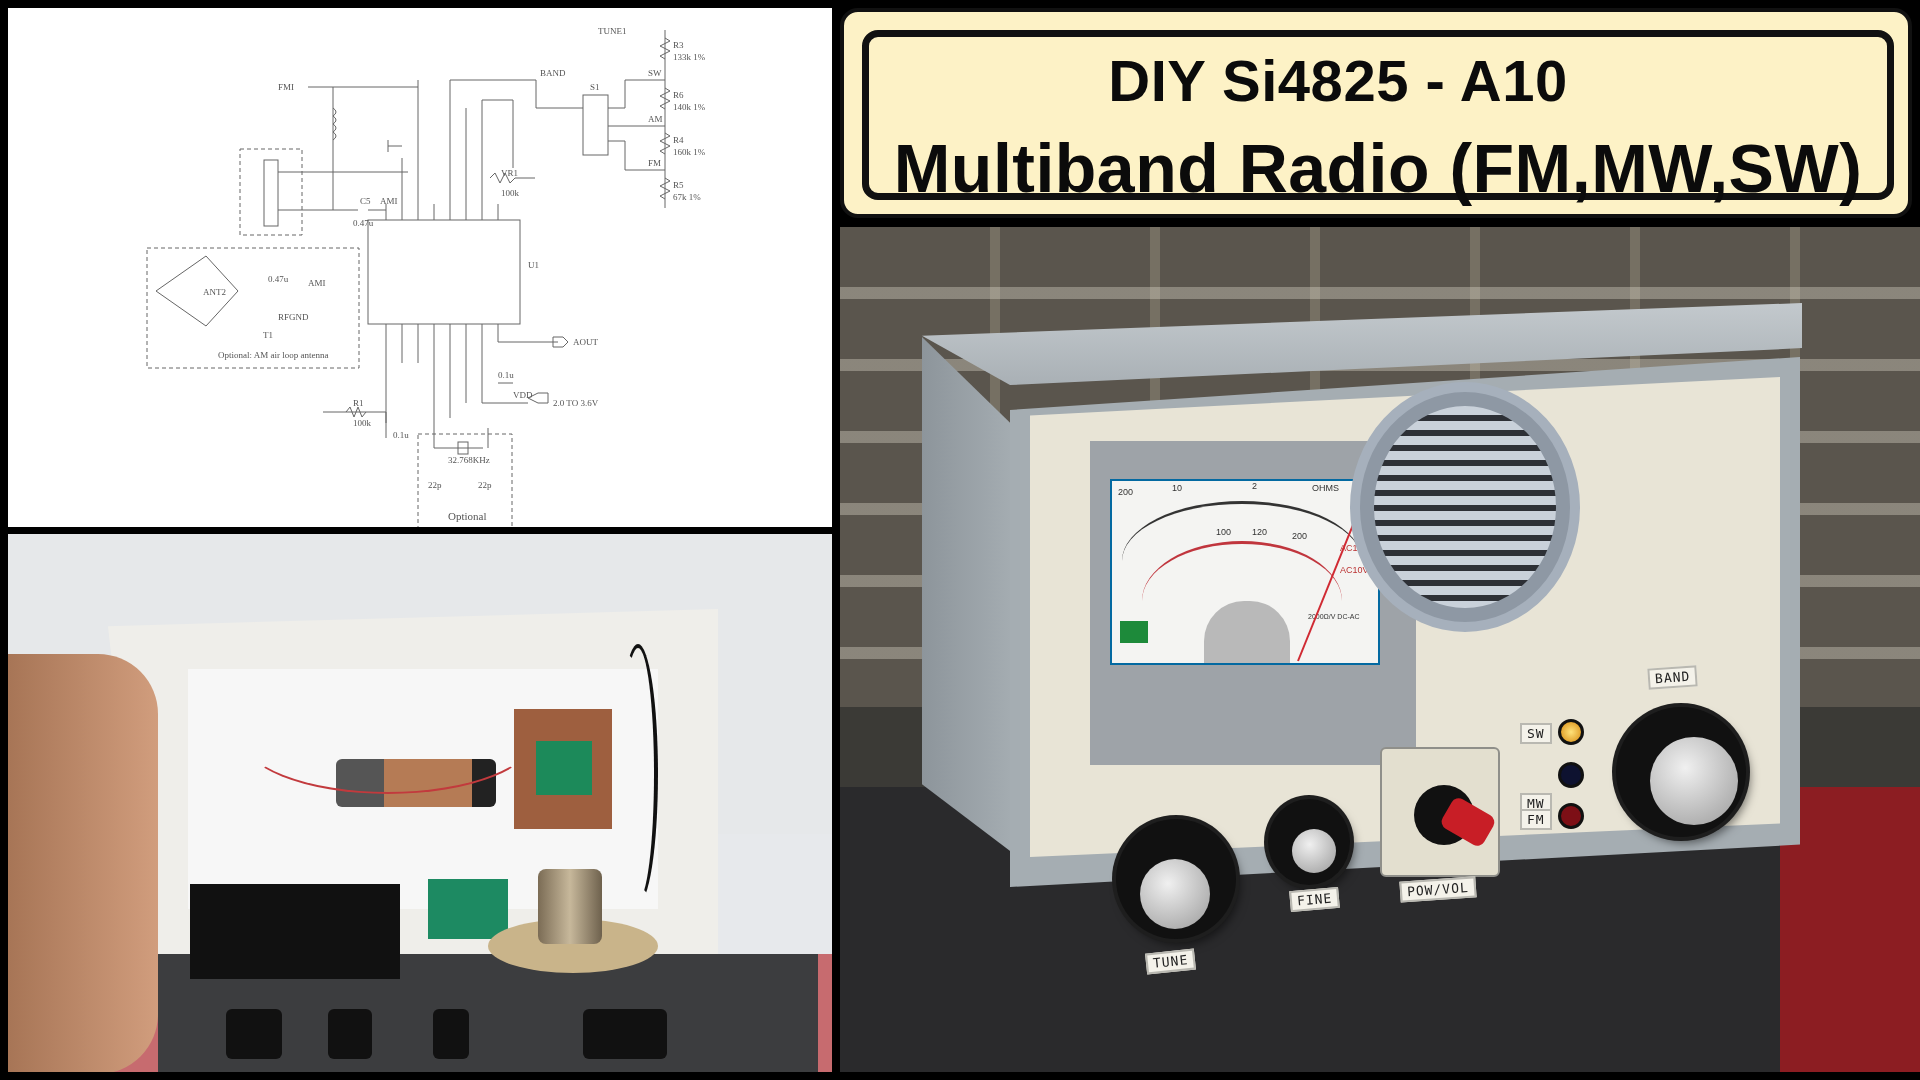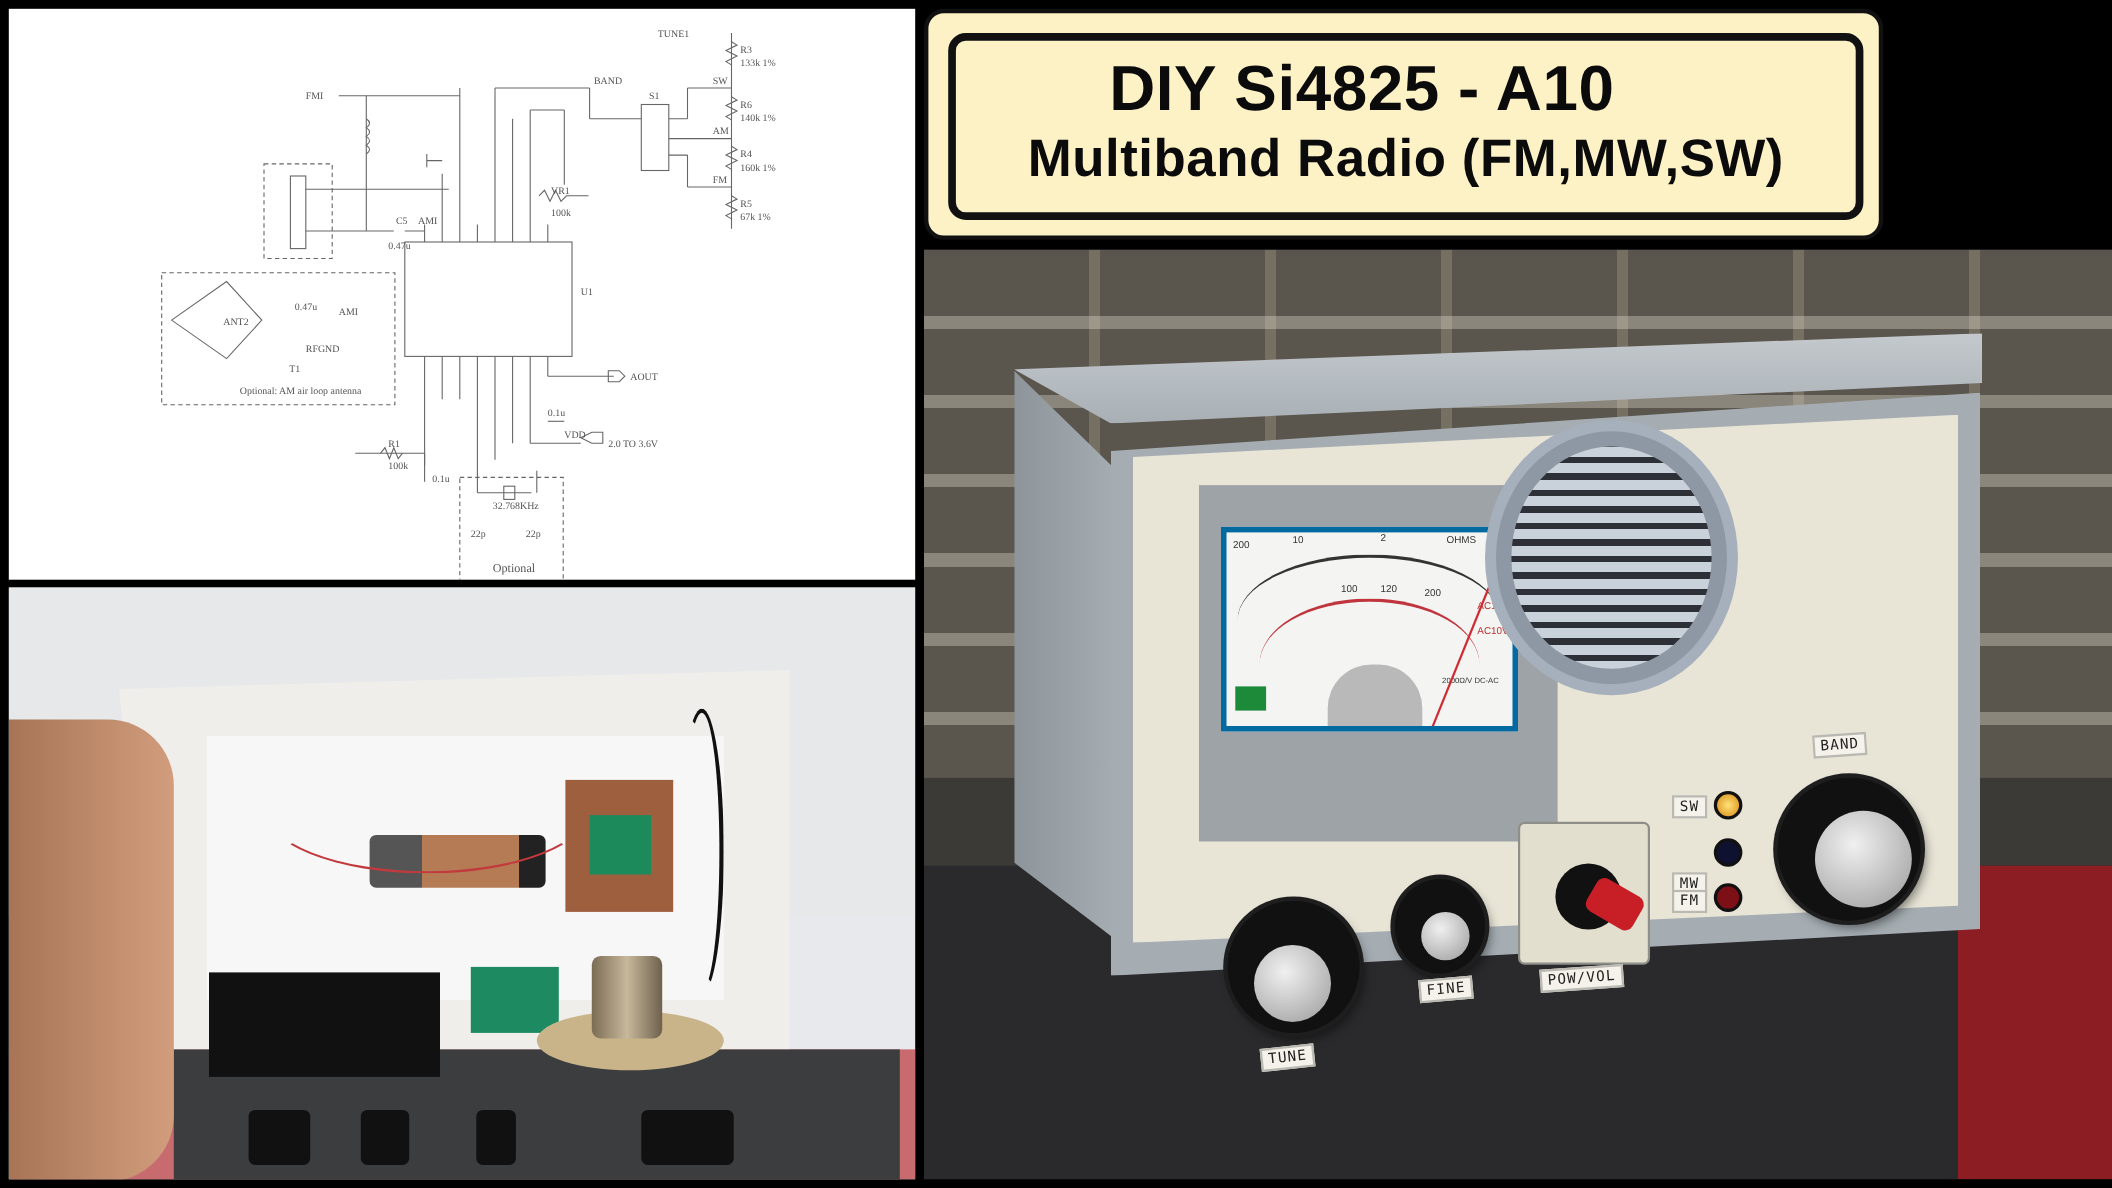--- a/index.html
+++ b/index.html
@@ -3,30 +3,30 @@
 <meta charset="utf-8">
 <style>
   * { box-sizing: border-box; margin: 0; padding: 0; }
   html, body { width: 1920px; height: 1080px; background: #000; overflow: hidden; }
   body { position: relative; font-family: "Liberation Sans", sans-serif; }
 
   
   .panel { position: absolute; overflow: hidden; }
   #schematic { left: 8px; top: 8px; width: 824px; height: 519px; background: #fff; }
   #interior { left: 8px; top: 534px; width: 824px; height: 538px; background: #e7e9ec; }
-  #title-box { left: 840px; top: 8px; width: 872px; height: 210px; background: #fdf2c6; border-radius: 18px; border: 4px solid #111; }
+  #title-box { left: 840px; top: 8px; width: 1072px; height: 210px; background: #fdf2c6; border-radius: 18px; border: 4px solid #111; }
   #radio-photo { left: 840px; top: 227px; width: 1080px; height: 845px; background: #3b3a36; }
 
   
   .title-inner { position: absolute; left: 18px; top: 18px; right: 14px; bottom: 14px;
     border: 7px solid #111; border-radius: 16px; }
   .title-line { position: absolute; left: 0; right: 0; text-align: center; font-weight: bold;
     color: #0b0b0b; font-family: "Liberation Sans", sans-serif; letter-spacing: 0.5px; }
   .title-line.l1 { top: 10px; font-size: 58px; left: -80px; }
-  .title-line.l2 { top: 80px; font-size: 48px; }
+  .title-line.l2 { top: 92px; font-size: 68px; }
 
   
   .sch svg { position: absolute; left: 0; top: 0; }
   .sch-text { font-family: "Liberation Serif", serif; font-size: 9px; fill: #555; }
 
   
   .shelf-bg { position: absolute; left: 0; top: 0; width: 100%; height: 480px;
     background: repeating-linear-gradient(90deg, #5e5850 0 150px, #7d7668 150px 160px),
                 #5e5850; opacity: .9; }
   .shelf-rows { position: absolute; left: 0; top: 0; width: 100%; height: 480px;
@@ -37,21 +37,21 @@
     background: linear-gradient(180deg,#c3c9cd,#a9b0b5); clip-path: polygon(0 40%, 100% 0, 100% 55%, 10% 100%); }
   .cabinet-side { position: absolute; left: 82px; top: 110px; width: 96px; height: 520px;
     background: linear-gradient(90deg,#8d959b,#a6aeb3); clip-path: polygon(0 0, 100% 18%, 100% 100%, 0 86%); }
   .cabinet-front { position: absolute; left: 170px; top: 130px; width: 790px; height: 530px;
     background: #a5adb2; clip-path: polygon(0 10%, 100% 0, 100% 92%, 0 100%); }
   .faceplate { position: absolute; left: 190px; top: 150px; width: 750px; height: 480px;
     background: #e8e4d6; clip-path: polygon(0 8%, 100% 0, 100% 93%, 0 100%); }
 
   .meter-frame { position: absolute; left: 250px; top: 214px; width: 326px; height: 324px; background: #9ea3a8; }
   .meter-face { position: absolute; left: 270px; top: 252px; width: 270px; height: 186px; background: #f4f4f2;
-    border: 5px solid #0369a1; overflow: hidden; }
+    border: 2px solid #0369a1; overflow: hidden; }
   .meter-scale { position: absolute; left: 10px; top: 20px; width: 240px; height: 120px;
     border-top: 3px solid #333; border-radius: 50% 50% 0 0; }
   .meter-scale.red { top: 60px; left: 30px; width: 200px; border-top-color: #c0353d; }
   .meter-needle { position: absolute; left: 185px; top: 10px; width: 2px; height: 170px; background: #d02a33; transform: rotate(22deg); transform-origin: bottom; }
   .meter-window { position: absolute; left: 92px; top: 120px; width: 86px; height: 66px; border-radius: 40px 40px 0 0; background: #b9b9b9; }
   .meter-logo { position: absolute; left: 8px; top: 140px; width: 28px; height: 22px; background: #1d8a3a; }
   .meter-lbl { position: absolute; font-size: 9px; color: #333; }
 
   .grille { position: absolute; left: 510px; top: 155px; width: 230px; height: 250px; border-radius: 50%;
     background: #8e98a4; border: 10px solid #a6b0bc; }

